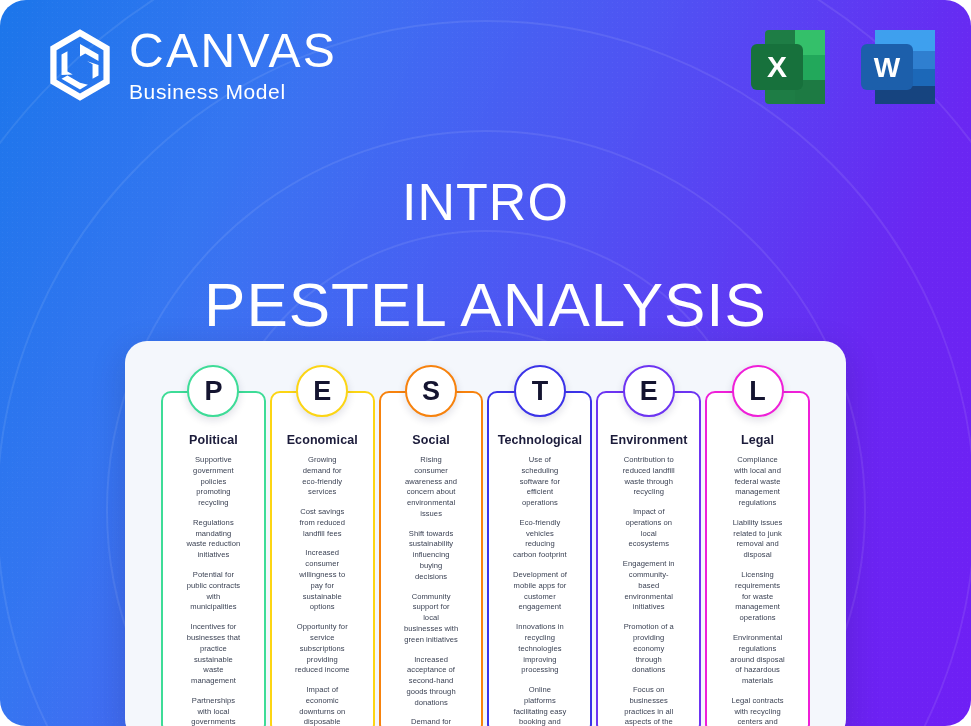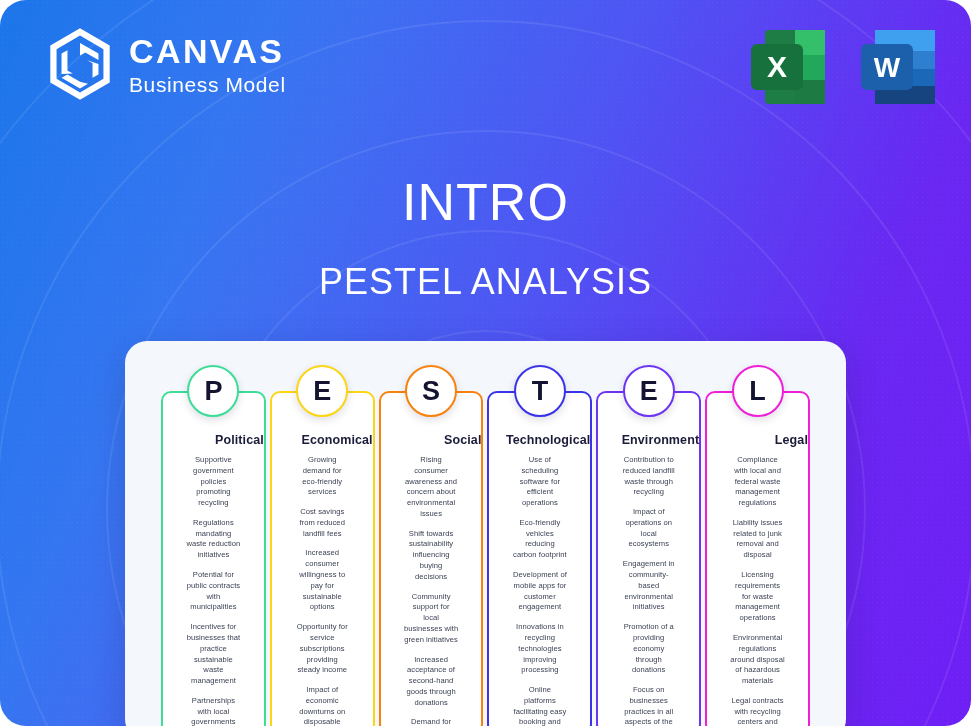--- a/index.html
+++ b/index.html
@@ -32,36 +32,36 @@
     transform: rotate(21deg);
     background: linear-gradient(90deg, rgba(255,255,255,0) 0%, rgba(255,255,255,.055) 48%, rgba(255,255,255,0) 100%);
     pointer-events:none;
   }
 
   
   .brand { position: absolute; left: 47px; top: 27px; display: flex; align-items: center; gap: 16px; }
   .brand-logo { width: 66px; height: 74px; }
   .brand-text { display: flex; flex-direction: column; line-height: 1; }
   .brand-title {
-    color: #fff; font-size: 34px; font-weight: 700; letter-spacing: 2.4px;
+    color: #fff; font-size: 48px; font-weight: 400; letter-spacing: 2.4px;
   }
   .brand-sub {
     color: #fff; font-size: 21px; font-weight: 500; letter-spacing: .6px; margin-top: 6px;
   }
 
   .apps { position: absolute; right: 28px; top: 22px; display: flex; gap: 20px; }
   .app-ico { width: 90px; height: 90px; position: relative; }
 
   
   .headline {
     position: absolute; left: 0; right: 0; text-align: center; color: #fff;
     font-weight: 400; letter-spacing: 1px;
   }
   .headline.intro { top: 172px; font-size: 52px; }
-  .headline.pestel { top: 261px; font-size: 36px; }
+  .headline.pestel { top: 269px; font-size: 62px; }
 
   
   .board {
     position: absolute; left: 125px; top: 341px; width: 721px; height: 400px;
     background: #f4f7fc; border-radius: 22px;
     box-shadow: 0 10px 34px rgba(20,20,70,.18);
     padding: 0;
   }
   .cols {
     position: absolute; left: 36px; top: 50px; right: 36px;
@@ -80,21 +80,21 @@
   .letter-badge {
     position: absolute; top: -28px; left: 50%; transform: translateX(-50%);
     width: 52px; height: 52px; border-radius: 50%;
     background: #fff; border: 2.5px solid #ccc;
     display: flex; align-items: center; justify-content: center;
     font-size: 27px; font-weight: 700; color: #141430;
     box-shadow: 0 3px 8px rgba(20,20,70,.14);
     z-index: 4;
   }
   .col-title {
-    text-align: right; font-size: 12.5px; font-weight: 700; color: #1b1b3a;
+    text-align: center; font-size: 12.5px; font-weight: 700; color: #1b1b3a;
     margin-top: 40px; letter-spacing: .1px;
   }
   .col-items {
     margin-top: 8px; padding: 0 23px; flex: 1;
     display: flex; flex-direction: column; gap: 9px; text-align: center;
   }
   .col-item {
     font-size: 7.6px; line-height: 1.42; color: #3b4254; letter-spacing: .05px;
   }
   .col-icon {
@@ -190,21 +190,21 @@
             </svg>
           </div>
         </div>
         <div class="col" style="border-color: rgb(252, 213, 20);">
           <div class="letter-badge" style="border-color: rgb(252, 213, 20);">E</div>
           <div class="col-title">Economical</div>
           <div class="col-items">
             <div class="col-item">Growing demand for eco-friendly services</div>
             <div class="col-item">Cost savings from reduced landfill fees</div>
             <div class="col-item">Increased consumer willingness to pay for sustainable options</div>
-            <div class="col-item">Opportunity for service subscriptions providing steady income</div>
+            <div class="col-item">Opportunity for service subscriptions providing reduced income</div>
             <div class="col-item">Impact of economic downturns on disposable income and spending</div>
           </div>
           <div class="col-icon" style="background: rgb(252, 213, 20);">
             <svg viewBox="0 0 32 32" width="30" height="30" fill="none" stroke="#fff" stroke-width="1.9" stroke-linecap="round" stroke-linejoin="round">
               <rect x="5" y="17" width="5" height="8" rx="1.4"></rect>
               <rect x="13.5" y="11" width="5" height="14" rx="1.4"></rect>
               <rect x="22" y="6" width="5" height="19" rx="1.4"></rect>
               <path d="M4 28h24"></path>
             </svg>
           </div>

